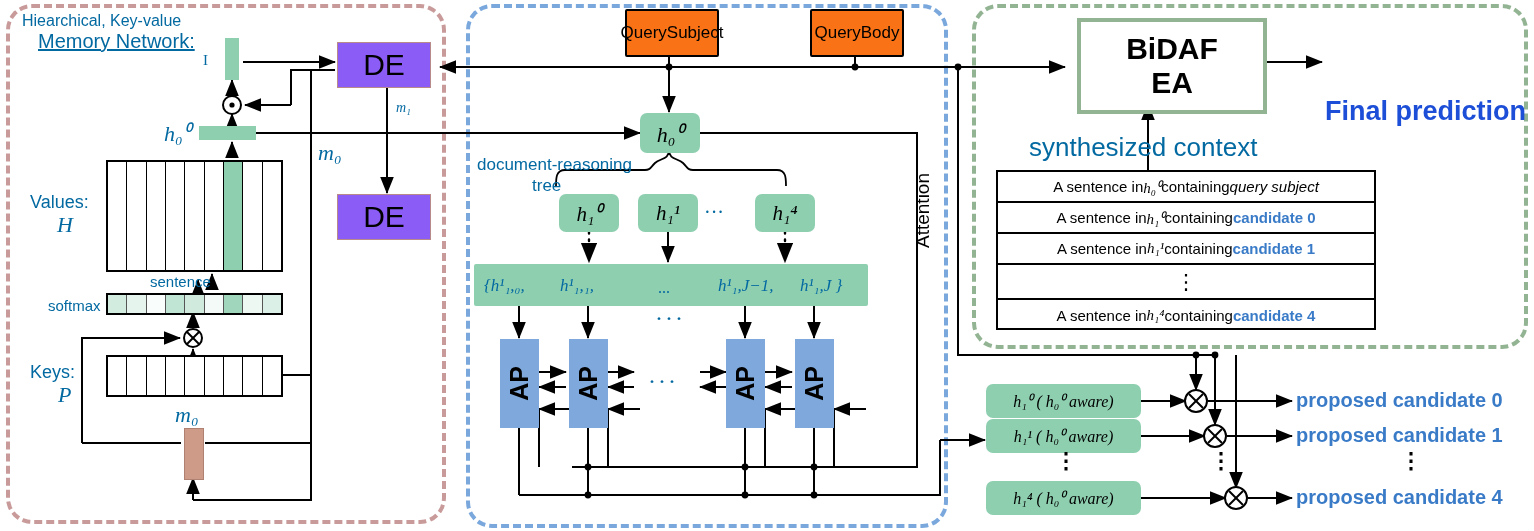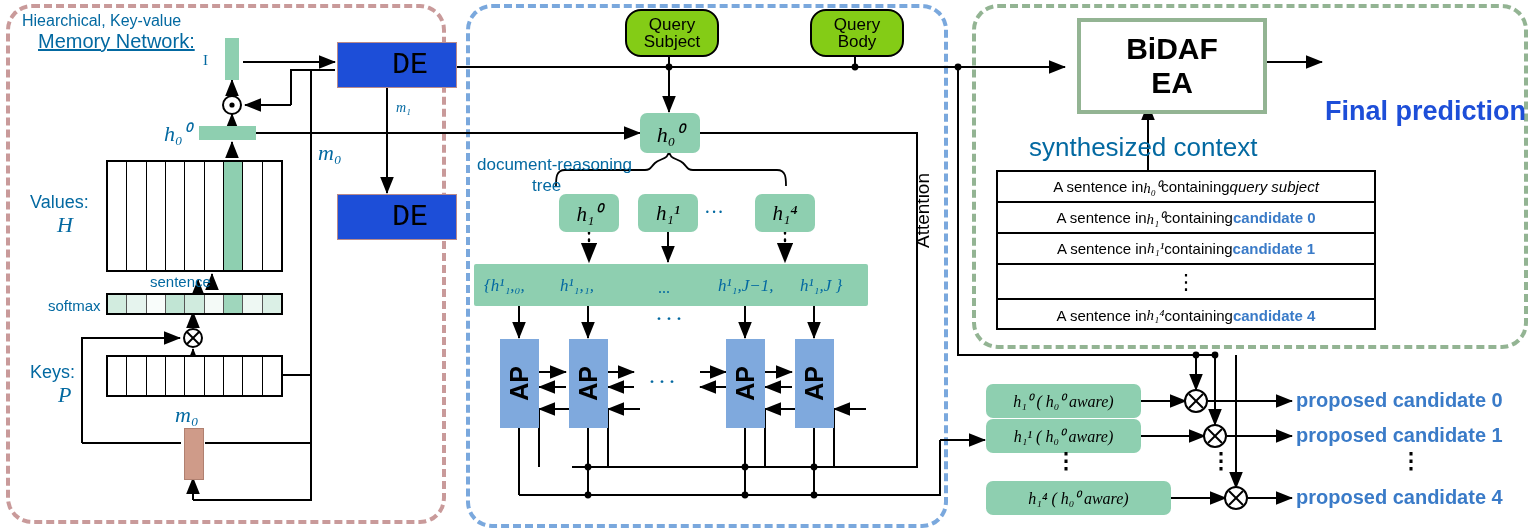--- a/index.html
+++ b/index.html
@@ -8,29 +8,29 @@
   .abs{position:absolute;}
   .panel{position:absolute;border-style:dashed;border-radius:26px;box-sizing:border-box;}
   .panel-left{border-width:4px;border-color:#c99a9a;}
   .panel-mid{border-width:4px;border-color:#7aa8dd;}
   .panel-right{border-width:4px;border-color:#93b493;}
 
   .txt{position:absolute;color:#0369a1;white-space:nowrap;}
   .serif{font-family:"Liberation Serif", serif;}
   .mathi{font-family:"Liberation Serif", serif;font-style:italic;}
 
-  .debox{position:absolute;background:#1d4ed8;border:1px solid #b98a8a;display:flex;
-         align-items:center;justify-content:center;font-family:Liberation Mono, monospace;color:#000;padding-left:26px;}
+  .debox{position:absolute;background:#8b5cf6;border:1px solid #b98a8a;display:flex;
+         align-items:center;justify-content:center;font-family:Liberation Sans, sans-serif;color:#000;}
   .greenbox{position:absolute;background:#8ecfb0;border-radius:7px;display:flex;
             align-items:center;justify-content:center;color:#000;}
   .greenflat{position:absolute;background:#8ecfb0;}
   .apbox{position:absolute;background:#7fa9dd;display:flex;align-items:center;justify-content:center;}
   .apbox span{transform:rotate(-90deg);font-weight:bold;font-size:25px;letter-spacing:0px;}
-  .qbox{position:absolute;border:2px solid #000;border-radius:16px;background:#84cc16;
-        display:flex;flex-direction:column;align-items:center;justify-content:center;
+  .qbox{position:absolute;border:2px solid #000;border-radius:2px;background:#f97316;
+        display:flex;flex-direction:row;align-items:center;justify-content:center;
         line-height:1.02;font-size:17px;}
   .bidaf{position:absolute;border:4px solid #93b493;background:#fff;display:flex;
          flex-direction:column;align-items:center;justify-content:center;line-height:1.12;}
 
   .tbl{position:absolute;border:2px solid #000;background:#fff;box-sizing:border-box;}
   .tbl .row{border-bottom:2px solid #000;box-sizing:border-box;display:flex;align-items:center;
             justify-content:center;font-size:15px;color:#000;}
   .tbl .row:last-child{border-bottom:none;}
   .cand{color:#3a7bc8;font-weight:bold;}
   .qsubj{font-style:italic;}
@@ -360,21 +360,21 @@
       <span class="cand">candidate 4</span>
     </div>
   </div>
 
   <div class="greenbox" style="left:986px;top:384px;width:155px;height:34px;font-size:16px;">
     <span class="mathi">h₁⁰ ( h₀⁰ aware)</span>
   </div>
   <div class="greenbox" style="left:986px;top:419px;width:155px;height:34px;font-size:16px;">
     <span class="mathi">h₁¹ ( h₀⁰ aware)</span>
   </div>
-  <div class="greenbox" style="left:986px;top:481px;width:185px;height:34px;font-size:16px;">
+  <div class="greenbox" style="left:986px;top:481px;width:155px;height:34px;font-size:16px;">
     <span class="mathi">h₁⁴ ( h₀⁰ aware)</span>
   </div>
 
   <div class="vdots" style="left:1055px;top:455px;font-size:22px;">⋮</div>
   <div class="vdots" style="left:1210px;top:455px;font-size:22px;">⋮</div>
   <div class="vdots" style="left:1400px;top:455px;font-size:22px;">⋮</div>
 
   <div class="txt blue" style="left:1296px;top:389px;font-size:20px;">proposed candidate 0</div>
   <div class="txt blue" style="left:1296px;top:424px;font-size:20px;">proposed candidate 1</div>
   <div class="txt blue" style="left:1296px;top:486px;font-size:20px;">proposed candidate 4</div>

